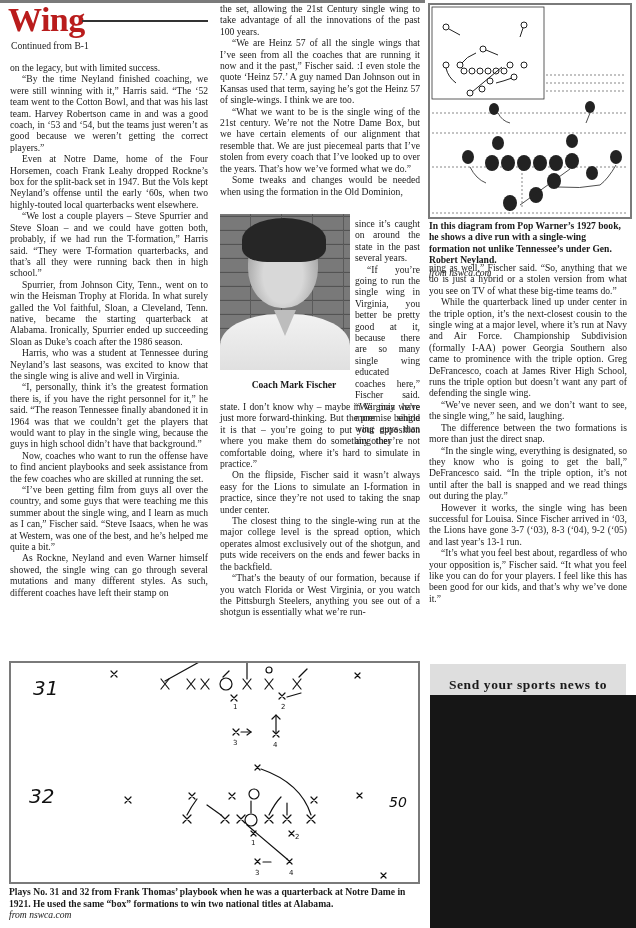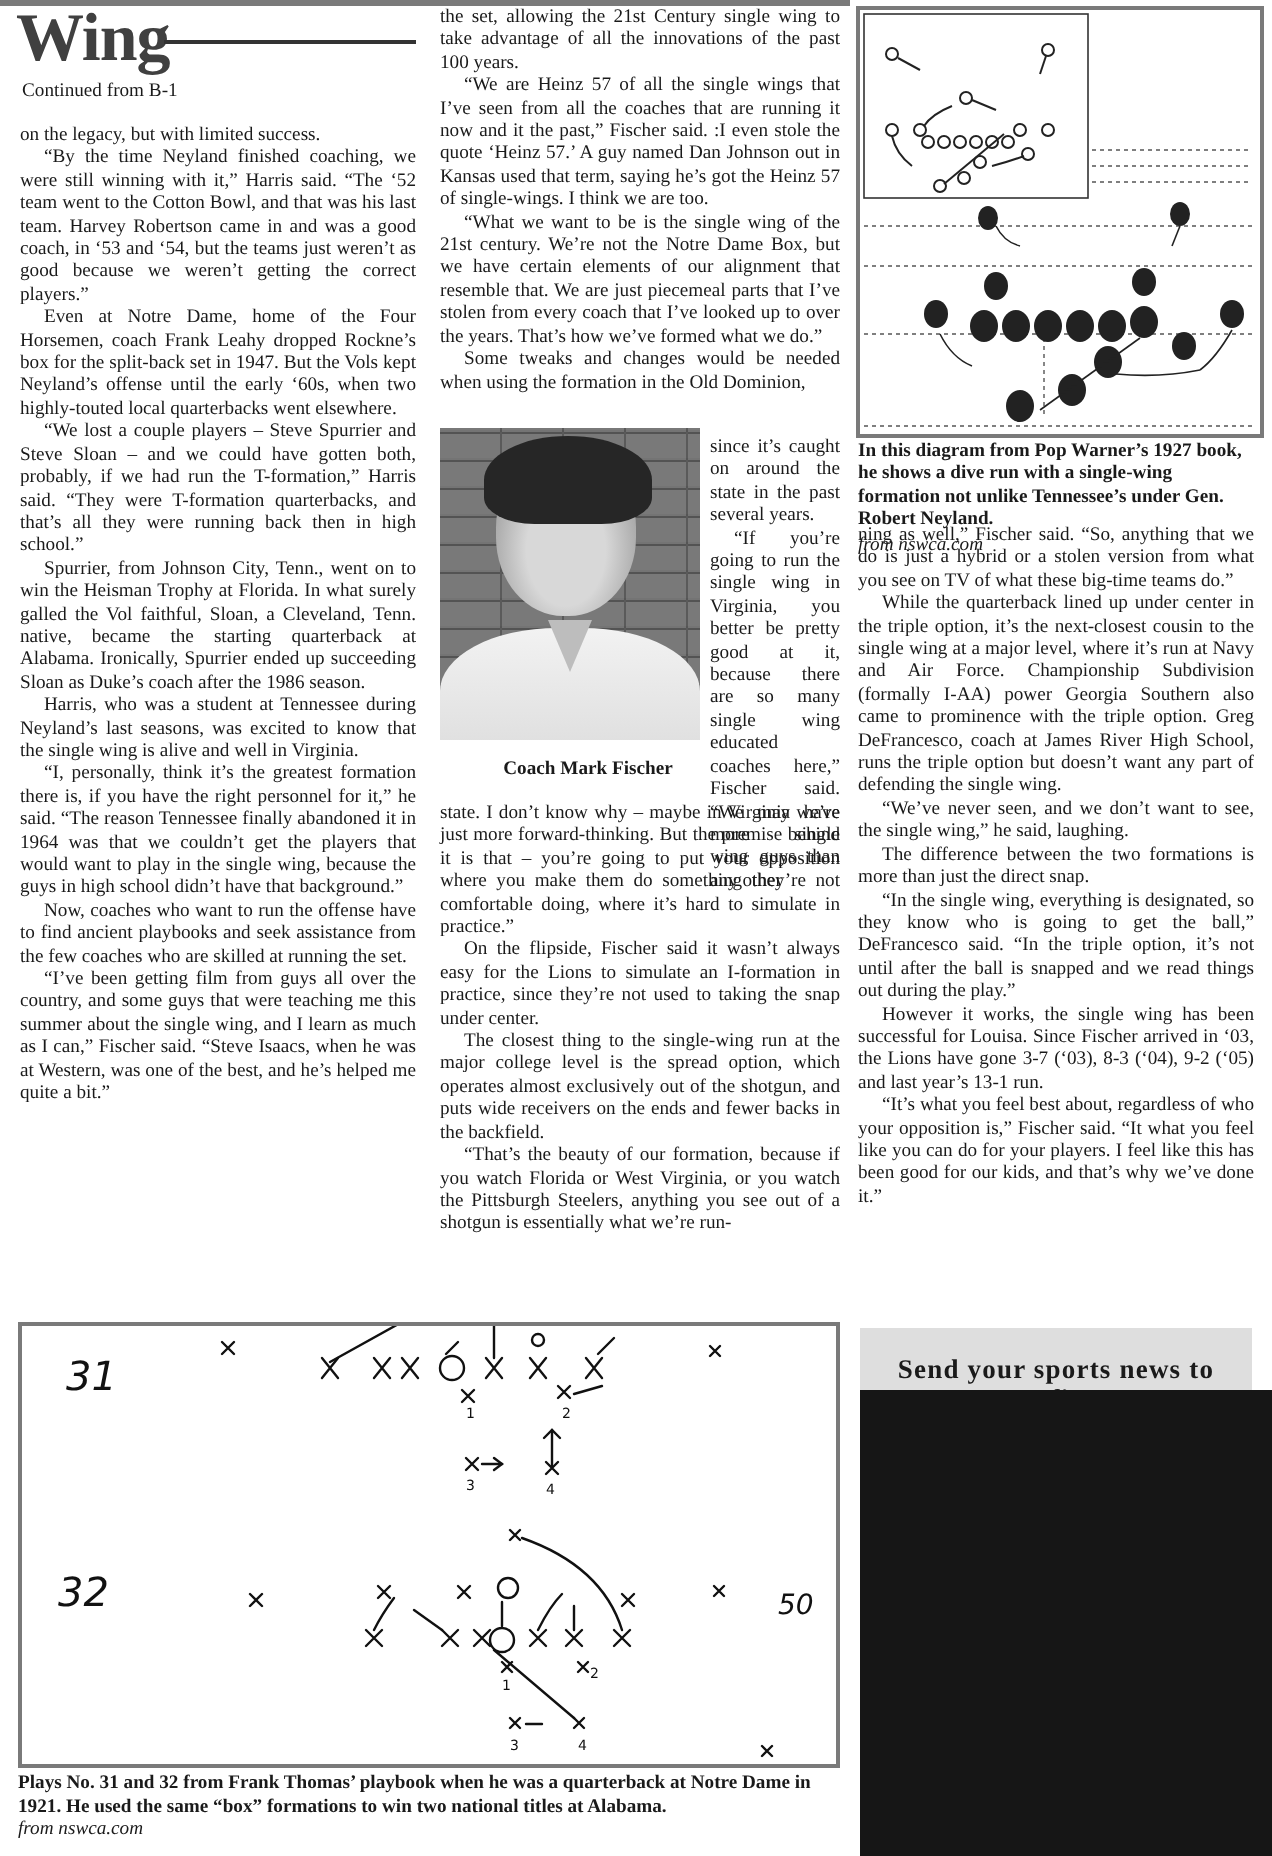--- a/index.html
+++ b/index.html
@@ -9,21 +9,21 @@
   }
   .topbar { position: absolute; left: 0; top: 0; width: 425px; height: 3px; background: #7a7a7a; }
   .col { position: absolute; font-size: 9.6px; line-height: 11.4px; text-align: justify; }
   .col p { margin: 0; text-indent: 12px; }
   .col p.noindent { text-indent: 0; }
   #col1 { left: 10px; top: 62px; width: 198px; }
   #col2 { left: 220px; top: 3px; width: 200px; }
   #col3 { left: 429px; top: 262px; width: 198px; }
   .headline {
     position: absolute; left: 8px; top: 2px; font-family: "Liberation Serif", serif;
-    font-weight: bold; font-size: 34px; line-height: 36px; letter-spacing: -0.5px; color: #404040;
+    font-weight: bold; font-size: 34px; line-height: 36px; letter-spacing: -0.5px; color: #b91c1c;
   }
   .headline-rule { position: absolute; left: 82px; top: 20px; width: 126px; height: 1.5px; background: #333; }
   .continued { position: absolute; left: 11px; top: 40px; font-size: 9.6px; }
 
   .photo-wrap { position: absolute; left: 220px; top: 214px; width: 148px; }
   .photo {
     width: 130px; height: 156px; position: relative; overflow: hidden;
     background: repeating-linear-gradient(0deg, #5a5a5a 0 1px, #8c8c8c 1px 14px),
                 #8a8a8a;
   }
@@ -78,20 +78,21 @@
 <div class="col" id="col1">
   <p class="noindent">on the legacy, but with limited success.</p>
   <p>“By the time Neyland finished coaching, we were still winning with it,” Harris said. “The ‘52 team went to the Cotton Bowl, and that was his last team. Harvey Robertson came in and was a good coach, in ‘53 and ‘54, but the teams just weren’t as good because we weren’t getting the correct players.”</p>
   <p>Even at Notre Dame, home of the Four Horsemen, coach Frank Leahy dropped Rockne’s box for the split-back set in 1947. But the Vols kept Neyland’s offense until the early ‘60s, when two highly-touted local quarterbacks went elsewhere.</p>
   <p>“We lost a couple players – Steve Spurrier and Steve Sloan – and we could have gotten both, probably, if we had run the T-formation,” Harris said. “They were T-formation quarterbacks, and that’s all they were running back then in high school.”</p>
   <p>Spurrier, from Johnson City, Tenn., went on to win the Heisman Trophy at Florida. In what surely galled the Vol faithful, Sloan, a Cleveland, Tenn. native, became the starting quarterback at Alabama. Ironically, Spurrier ended up succeeding Sloan as Duke’s coach after the 1986 season.</p>
   <p>Harris, who was a student at Tennessee during Neyland’s last seasons, was excited to know that the single wing is alive and well in Virginia.</p>
   <p>“I, personally, think it’s the greatest formation there is, if you have the right personnel for it,” he said. “The reason Tennessee finally abandoned it in 1964 was that we couldn’t get the players that would want to play in the single wing, because the guys in high school didn’t have that background.”</p>
   <p>Now, coaches who want to run the offense have to find ancient playbooks and seek assistance from the few coaches who are skilled at running the set.</p>
   <p>“I’ve been getting film from guys all over the country, and some guys that were teaching me this summer about the single wing, and I learn as much as I can,” Fischer said. “Steve Isaacs, when he was at Western, was one of the best, and he’s helped me quite a bit.”</p>
+  <p>As Rockne, Neyland and even Warner himself showed, the single wing can go through several mutations and many different styles. As such, different coaches have left their stamp on</p>
 </div>
 
 <div class="col" id="col2">
   <p class="noindent">the set, allowing the 21st Century single wing to take advantage of all the innovations of the past 100 years.</p>
   <p>“We are Heinz 57 of all the single wings that I’ve seen from all the coaches that are running it now and it the past,” Fischer said. :I even stole the quote ‘Heinz 57.’ A guy named Dan Johnson out in Kansas used that term, saying he’s got the Heinz 57 of single-wings. I think we are too.</p>
   <p>“What we want to be is the single wing of the 21st century. We’re not the Notre Dame Box, but we have certain elements of our alignment that resemble that. We are just piecemeal parts that I’ve stolen from every coach that I’ve looked up to over the years. That’s how we’ve formed what we do.”</p>
   <p>Some tweaks and changes would be needed when using the formation in the Old Dominion,</p>
 </div>
 
 <div class="photo-wrap">

